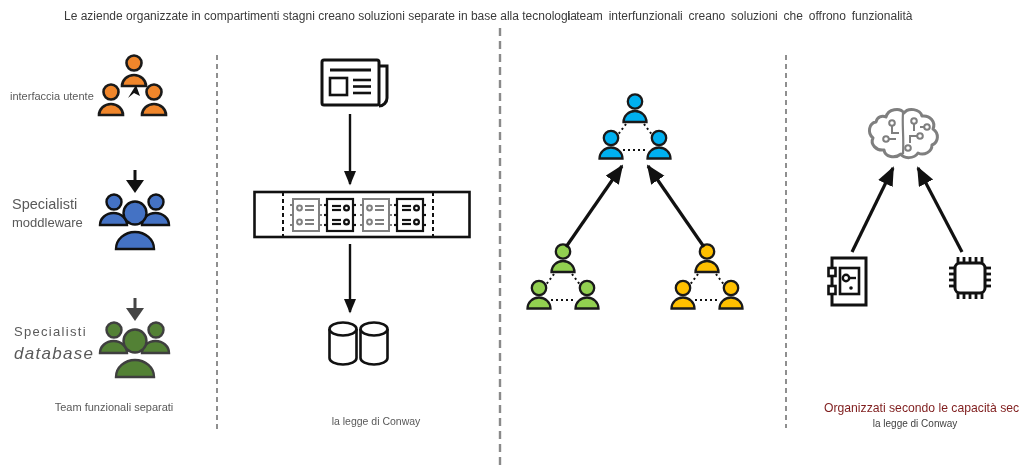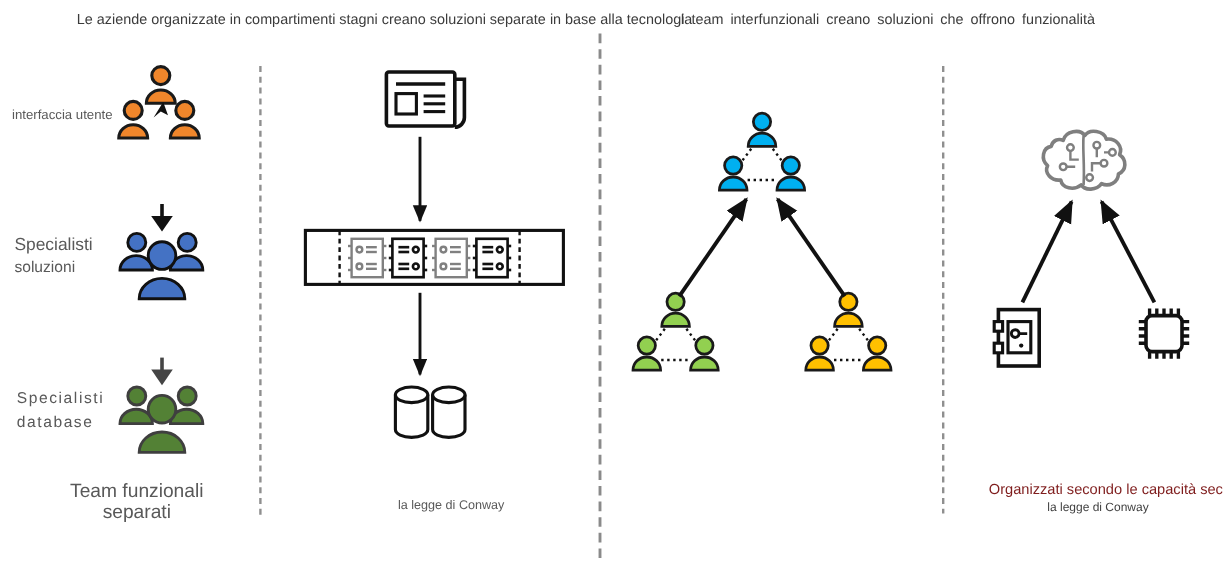--- a/index.html
+++ b/index.html
@@ -3,21 +3,21 @@
 <meta charset="utf-8">
 <style>
   html,body{margin:0;padding:0;background:#fff;}
   #canvas{
     position:relative;width:1024px;height:470px;background:#ffffff;
     overflow:hidden;font-family:"Liberation Sans",sans-serif;color:#3b3b3b;
   }
   .abs{position:absolute;}
   .title{font-size:12px;color:#3b3b3b;white-space:nowrap;}
   .gray{color:#595959;}
-  .cap{font-size:16px;color:#595959;text-align:center;}
+  .cap{font-size:11px;color:#595959;text-align:center;}
   .nowrap{white-space:nowrap;}
   svg{display:block;overflow:visible;}
 </style>
 </head>
 <body>
 
 <div id="canvas">
 
   <svg class="abs" style="left:0;top:0;" width="1024" height="470">
     <defs>
@@ -41,39 +41,39 @@
       <path d="M28,34 a12,11 0 0 1 24,0 z"></path>
       <circle cx="17" cy="40" r="7.5"></circle>
       <path d="M5,63 a12,11 0 0 1 24,0 z"></path>
       <circle cx="60" cy="40" r="7.5"></circle>
       <path d="M48,63 a12,11 0 0 1 24,0 z"></path>
     </g>
     <polygon points="34,46 42,33 46,44 40,41" fill="#111"></polygon>
   </svg>
 
   <div class="abs gray" style="left:12px;top:196px;font-size:14.5px;">Specialisti</div>
-  <div class="abs gray" style="left:12px;top:215px;font-size:13px;">soluzioni</div>
+  <div class="abs gray" style="left:12px;top:215px;font-size:13px;">moddleware</div>
 
   <svg class="abs" style="left:95px;top:168px;" width="80" height="82" viewBox="0 0 80 82">
     <g>
       <line x1="40" y1="2" x2="40" y2="13" stroke="#111" stroke-width="3"></line>
       <polygon points="31,12 49,12 40,25" fill="#111"></polygon>
     </g>
     <g stroke="#111" stroke-width="2.4" fill="#4472C4">
       <circle cx="19" cy="34" r="7.5"></circle>
       <path d="M5,57 a13.5,12 0 0 1 27,0 z"></path>
       <circle cx="61" cy="34" r="7.5"></circle>
       <path d="M47,57 a13.5,12 0 0 1 27,0 z"></path>
       <circle cx="40" cy="45" r="11.5"></circle>
       <path d="M21,81 a19,17 0 0 1 38,0 z"></path>
     </g>
   </svg>
 
   <div class="abs gray" style="left:14px;top:324px;font-size:13px;letter-spacing:1.3px;">Specialisti</div>
-  <div class="abs gray" style="left:14px;top:344px;font-size:13px;letter-spacing:1.3px;">database</div>
+  <div class="abs gray" style="left:14px;top:344px;font-size:17px;letter-spacing:1.3px;font-style:italic;">database</div>
 
   <svg class="abs" style="left:95px;top:296px;" width="80" height="82" viewBox="0 0 80 82">
     <g>
       <line x1="40" y1="2" x2="40" y2="13" stroke="#454545" stroke-width="3"></line>
       <polygon points="31,12 49,12 40,25" fill="#454545"></polygon>
     </g>
     <g stroke="#3f3f3f" stroke-width="2.4" fill="#538135">
       <circle cx="19" cy="34" r="7.5"></circle>
       <path d="M5,57 a13.5,12 0 0 1 27,0 z"></path>
       <circle cx="61" cy="34" r="7.5"></circle>

